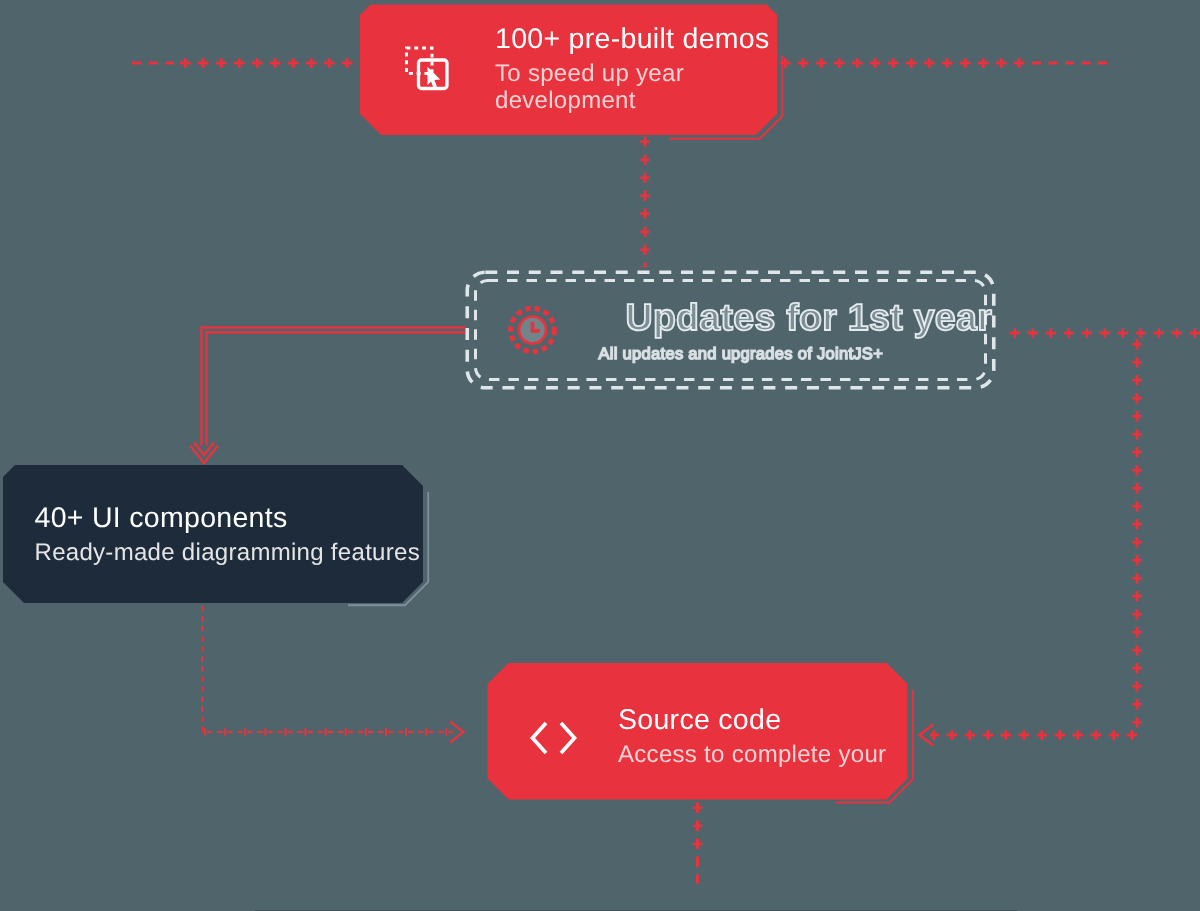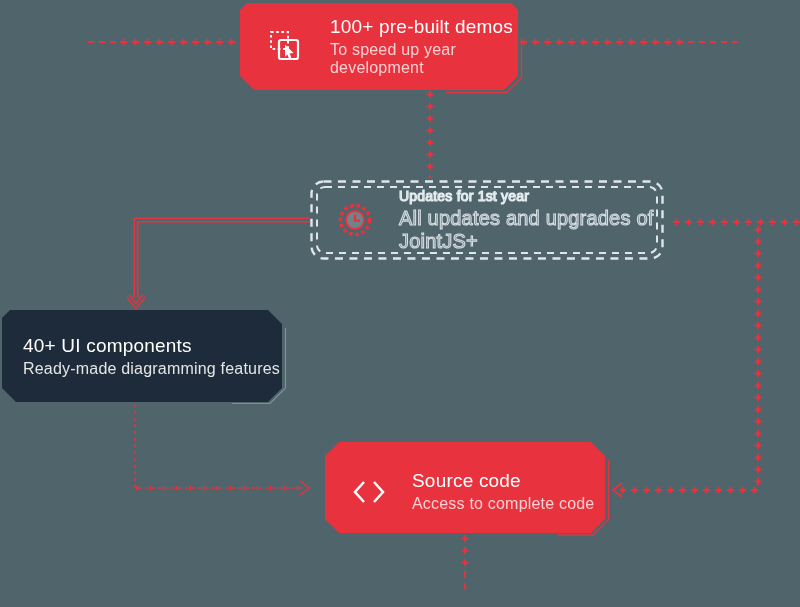--- a/index.html
+++ b/index.html
@@ -27,25 +27,25 @@
   .node .shape{position:absolute;left:0;top:0;overflow:visible;}
   .node .content{position:relative;display:flex;align-items:center;height:100%;box-sizing:border-box;}
   .texts{display:flex;flex-direction:column;gap:3px;}
   .title{font-size:19px;font-weight:500;color:#FFFFFF;letter-spacing:.2px;}
   .subtitle{font-size:16px;font-weight:400;color:rgba(255,255,255,0.78);letter-spacing:.2px;}
   .node-dark .subtitle{color:#e5e5e5;}
   .icon{display:flex;align-items:center;justify-content:center;flex:0 0 auto;}
 
   
   .ghost .title{
-    font-size:14px;font-weight:400;color:rgba(235,241,244,0.30);
+    font-size:25px;font-weight:700;color:rgba(235,241,244,0.30);margin-left:18px;
     -webkit-text-stroke:1.2px rgba(235,241,244,0.95);
   }
   .ghost .subtitle{
-    font-size:20px;font-weight:500;color:rgba(235,241,244,0.24);
+    font-size:11px;font-weight:500;color:rgba(235,241,244,0.24);
     -webkit-text-stroke:1px rgba(235,241,244,0.85);
   }
 </style>
 </head>
 <body>
 
 <div id="canvas">
 
   <svg id="edges">
 
@@ -157,18 +157,18 @@
     </svg>
     <div class="content" style="padding-left:26px;gap:25px;">
       <span class="icon">
         <svg width="36" height="28" viewBox="0 0 36 28">
           <path d="M13,4 L4,14 L13,24" fill="none" stroke="#FFFFFF" stroke-width="2.5"></path>
           <path d="M23,4 L32,14 L23,24" fill="none" stroke="#FFFFFF" stroke-width="2.5"></path>
         </svg>
       </span>
       <div class="texts">
         <div class="title">Source code</div>
-        <div class="subtitle">Access to complete code</div>
+        <div class="subtitle">Access to complete your</div>
       </div>
     </div>
   </div>
 
 </div>
 
 </body></html>

